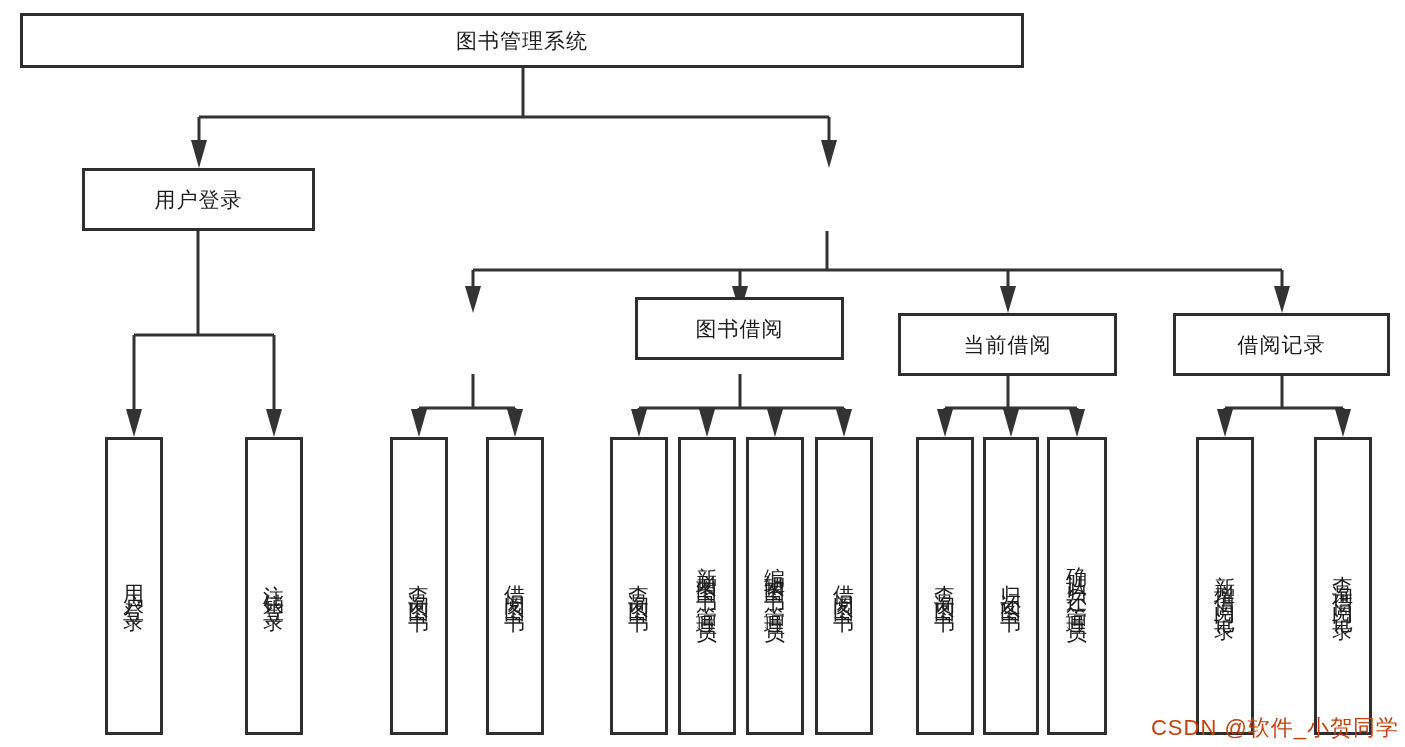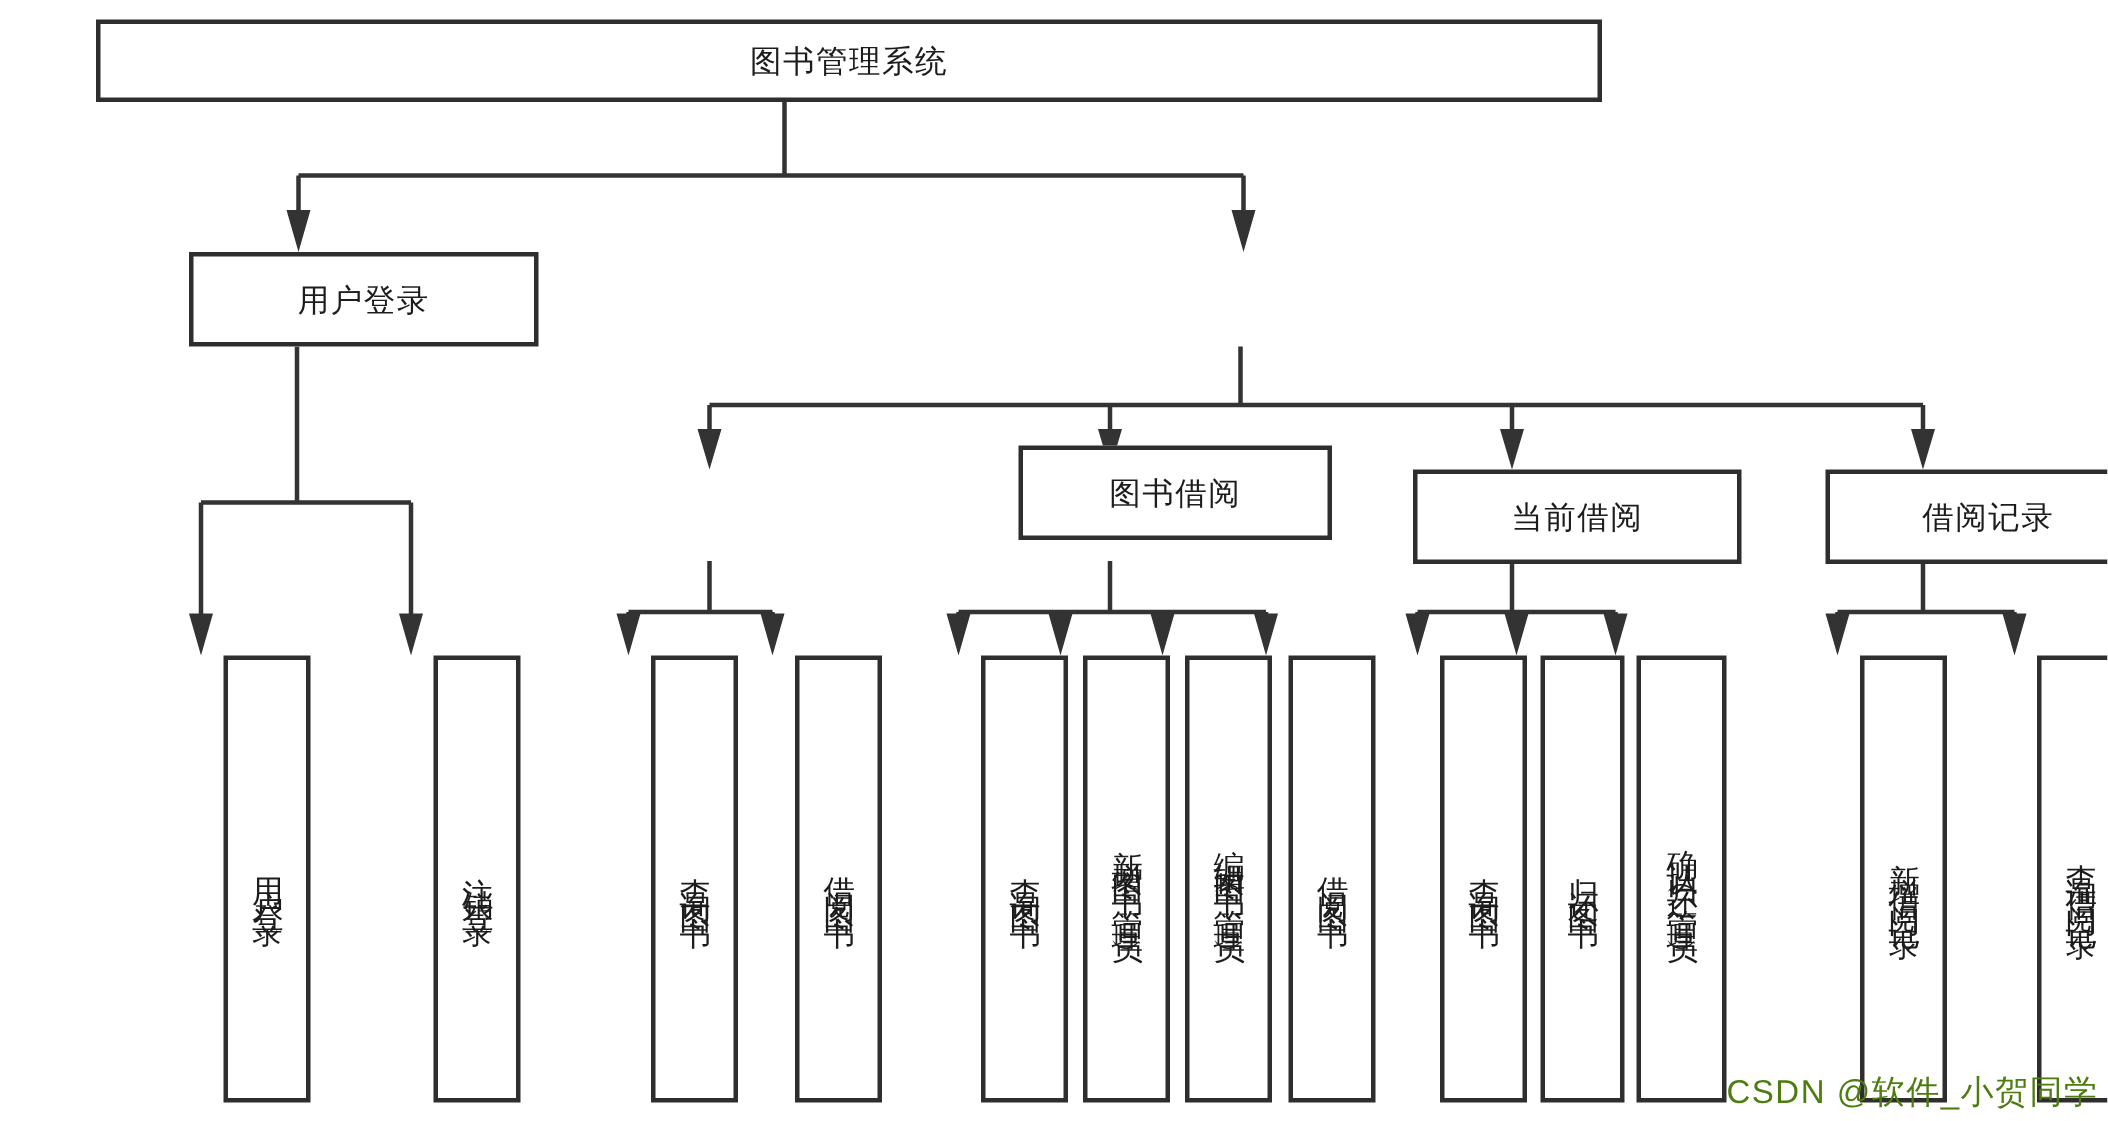--- a/index.html
+++ b/index.html
@@ -33,21 +33,20 @@
   }
   .hbox, .vbox {
     position: absolute;
     box-sizing: border-box;
     border: 3px solid #2e2e2e;
     background: #ffffff;
     color: #1c1c1c;
     display: flex;
     align-items: center;
     justify-content: center;
-    margin-left: 44px;
   }
   .hbox {
     font-size: 21px;
     letter-spacing: 1px;
   }
   .vbox {
     writing-mode: vertical-rl;
     text-orientation: mixed;
     font-size: 21px;
     letter-spacing: 9px;
@@ -56,21 +55,21 @@
   }
   .vbox.long {
     letter-spacing: 8px;
   }
   .watermark {
     position: absolute;
     right: 6px;
     top: 713px;
     font-size: 22px;
     letter-spacing: 1px;
-    color: #4d7c0f;
+    color: #c2410c;
     z-index: 5;
     white-space: nowrap;
   }
 </style>
 </head>
 <body>
 
 <div class="canvas">
 
   <svg class="connectors" width="1405" height="747" viewBox="0 0 1405 747" xmlns="http://www.w3.org/2000/svg">

